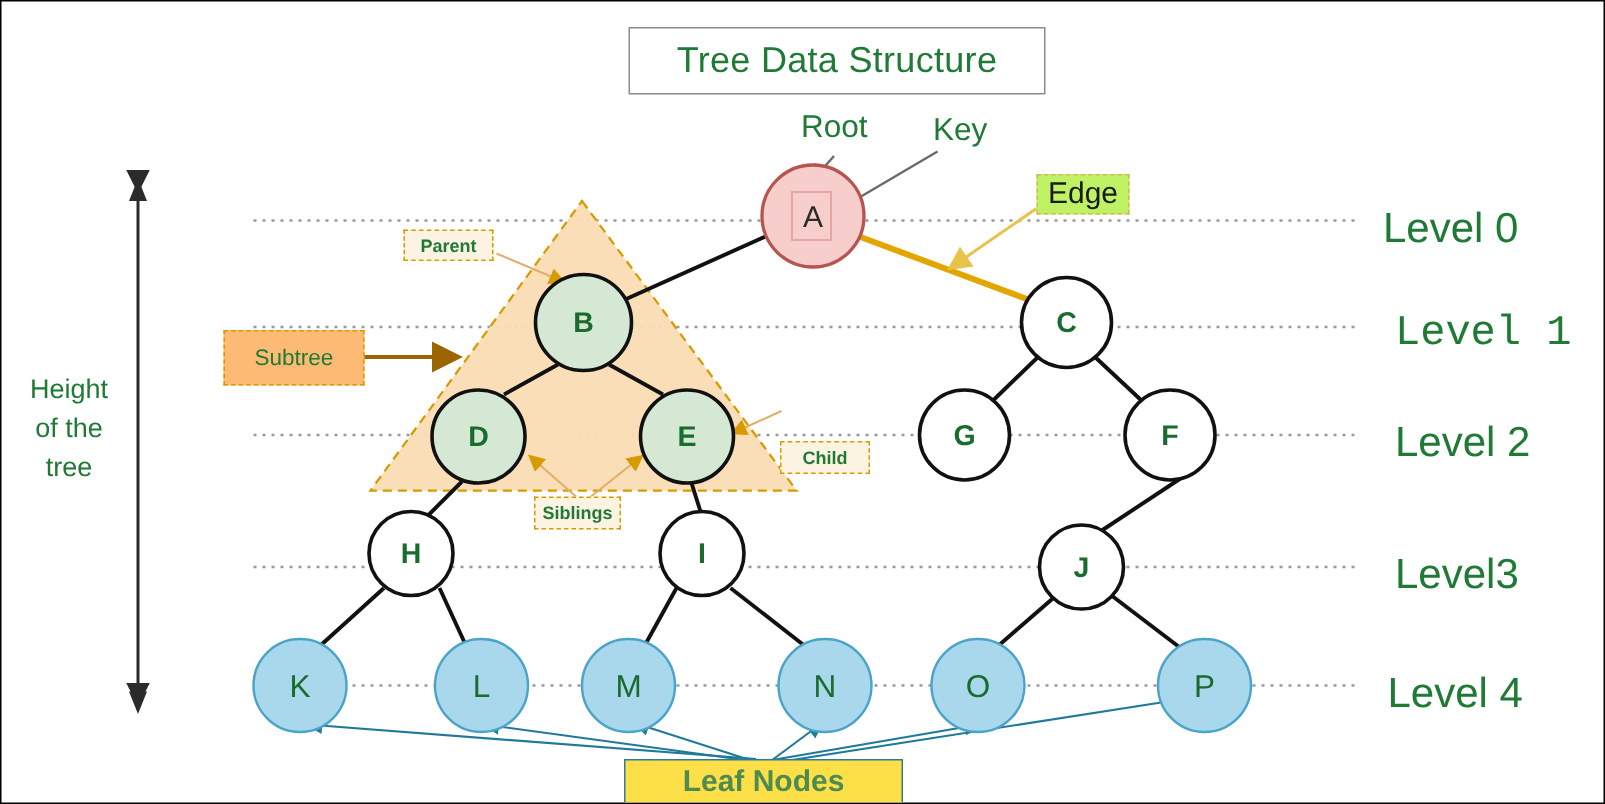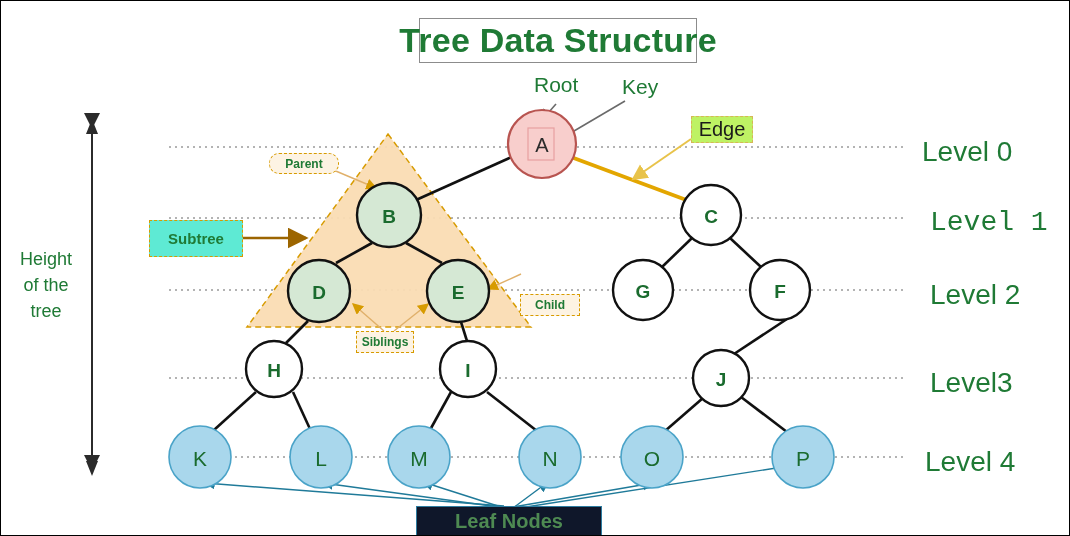--- a/index.html
+++ b/index.html
@@ -33,22 +33,22 @@
     width: 278px;
     height: 45px;
     border: 1px solid #8c8c8c;
     background: #ffffff;
     box-sizing: border-box;
     display: flex;
     align-items: center;
     justify-content: center;
   }
   .title-text {
-    font-size: 34px;
-    font-weight: bold;
+    font-size: 24px;
+    font-weight: normal;
     color: #1f7a35;
     letter-spacing: 0.2px;
     white-space: nowrap;
   }
   .lbl {
     position: absolute;
     white-space: nowrap;
     color: #13772f;
   }
   .lbl-plain {
@@ -79,34 +79,34 @@
   }
   .tag-small {
     border: 1px dashed #d79b00;
     background: #fdf3e3;
     font-size: 12px;
     font-weight: bold;
     color: #1f7a35;
   }
   .tag-subtree {
     border: 1px dashed #d79b00;
-    background: #5eead4;
+    background: #fdba74;
     font-size: 15px;
-    font-weight: bold;
+    font-weight: normal;
     color: #1f7a35;
   }
   .tag-edge {
     border: 1px dashed #d6b656;
     background: #bef264;
     font-size: 20px;
     color: #1a1a1a;
   }
   .tag-leaf {
     border: 1px solid #2d7ca0;
-    background: #0f172a;
+    background: #fde047;
     font-size: 20px;
     font-weight: bold;
     color: #4e8a52;
   }
   .node-letter {
     font-weight: bold;
     font-size: 19px;
     fill: #1a6b2e;
     font-family: "Liberation Sans", sans-serif;
     text-anchor: middle;
@@ -286,21 +286,21 @@
   <div class="lbl lbl-plain" style="left:533px; top:72px;">Root</div>
   <div class="lbl lbl-plain" style="left:621px; top:74px;">Key</div>
 
   <div class="height-lbl">
     <div>Height</div>
     <div>of the</div>
     <div>tree</div>
   </div>
 
   <div class="tagbox tag-edge" style="left:690px; top:115px; width:62px; height:27px;">Edge</div>
-  <div class="tagbox tag-small" style="left:268px; top:152px; width:70px; height:21px;border-radius:10px;">Parent</div>
+  <div class="tagbox tag-small" style="left:268px; top:152px; width:60px; height:21px;">Parent</div>
   <div class="tagbox tag-subtree" style="left:148px; top:219px; width:94px; height:37px;">Subtree</div>
   <div class="tagbox tag-small" style="left:519px; top:245px; width:60px; height:22px;margin-top:48px;">Child</div>
   <div class="tagbox tag-small" style="left:355px; top:330px; width:58px; height:22px;">Siblings</div>
   <div class="tagbox tag-leaf" style="left:415px; top:505px; width:186px; height:30px;">Leaf Nodes</div>
 
   <div class="lbl level-lbl" style="left:921px; top:135px;">Level 0</div>
   <div class="lbl level-lbl" style="left:929px; top:206px;font-family:Liberation Mono, monospace;">Level 1</div>
   <div class="lbl level-lbl" style="left:929px; top:278px;">Level 2</div>
   <div class="lbl level-lbl" style="left:929px; top:366px;">Level3</div>
   <div class="lbl level-lbl" style="left:924px; top:445px;">Level 4</div>

